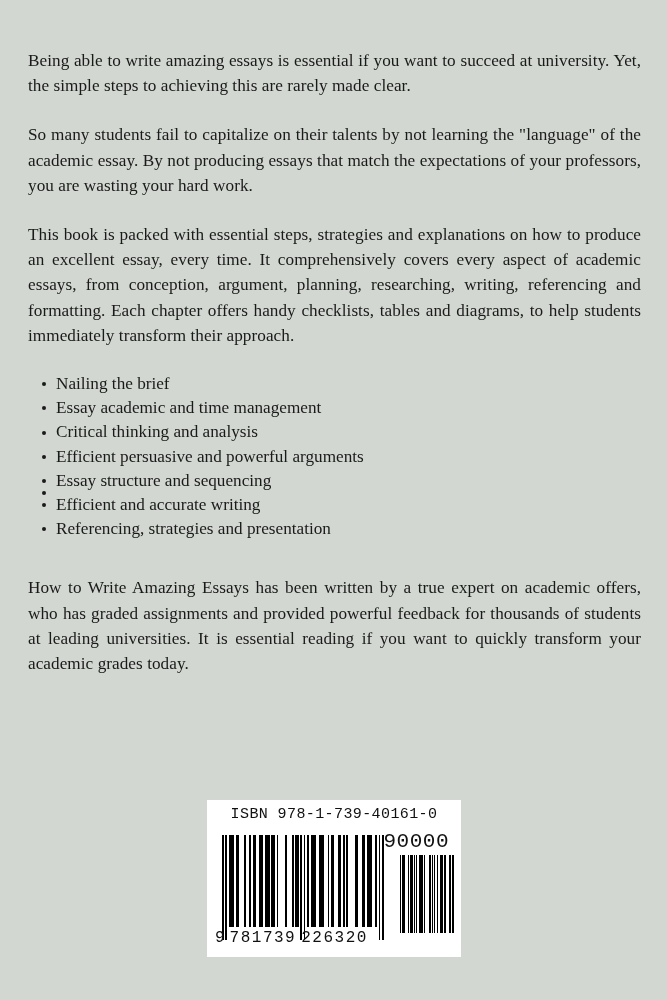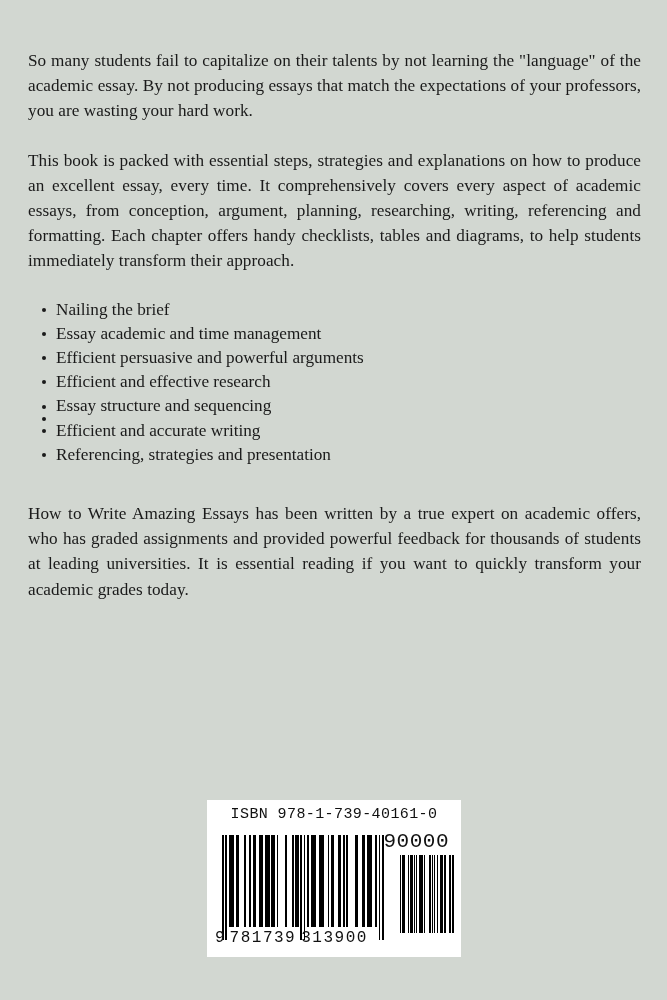--- a/index.html
+++ b/index.html
@@ -136,31 +136,32 @@
   }
   .ean-digits .g1 { margin-right: 5px; }
   .ean-digits .g2 { letter-spacing: 1.5px; margin-right: 5px; }
   .ean-digits .g3 { letter-spacing: 1.5px; }
 </style>
 </head>
 <body>
 
 <div class="page">
 
+  <p class="blurb">Being able to write amazing essays is essential if you want to succeed at university. Yet, the simple steps to achieving this are rarely made clear.</p>
 
   <p class="blurb">So many students fail to capitalize on their talents by not learning the "language" of the academic essay. By not producing essays that match the expectations of your professors, you are wasting your hard work.</p>
 
   <p class="blurb">This book is packed with essential steps, strategies and explanations on how to produce an excellent essay, every time. It comprehensively covers every aspect of academic essays, from conception, argument, planning, researching, writing, referencing and formatting. Each chapter offers handy checklists, tables and diagrams, to help students immediately transform their approach.</p>
 
 
   <ul class="topics">
     <li><span class="dot"></span><span>Nailing the brief</span></li>
     <li><span class="dot"></span><span>Essay academic and time management</span></li>
+    <li><span class="dot"></span><span>Critical thinking and analysis</span></li>
     <li><span class="dot"></span><span>Efficient persuasive and powerful arguments</span></li>
-    <li><span class="dot"></span><span>Efficient and effective research</span></li>
     <li><span class="dot"></span><span>Essay structure and sequencing</span></li>
     <li><span class="dot"></span></li>
     <li><span class="dot"></span><span>Efficient and accurate writing</span></li>
     <li><span class="dot"></span><span>Referencing, strategies and presentation</span></li>
   </ul>
 
   <p class="blurb last">How to Write Amazing Essays has been written by a true expert on academic offers, who has graded assignments and provided powerful feedback for thousands of students at leading universities. It is essential reading if you want to quickly transform your academic grades today.</p>
 
 </div>
 
@@ -306,14 +307,14 @@
       <div class="gap" style="width: 1.14894px;"></div>
       <div class="bar" style="width: 1.14894px;"></div>
       <div class="gap" style="width: 1.14894px;"></div>
       <div class="gap" style="width: 1.14894px;"></div>
       <div class="gap" style="width: 1.14894px;"></div>
       <div class="bar" style="width: 1.14894px;"></div>
       <div class="bar" style="width: 1.14894px;"></div>
       <div class="gap" style="width: 1.14894px;"></div>
       <div class="bar" style="width: 1.14894px;"></div>
     </div>
-  <div class="ean-digits"><span class="g1">9</span><span class="g2">781739</span><span class="g3">313900</span></div>
+  <div class="ean-digits"><span class="g1">9</span><span class="g2">781739</span><span class="g3">226320</span></div>
 </div>
 
 </body></html>

